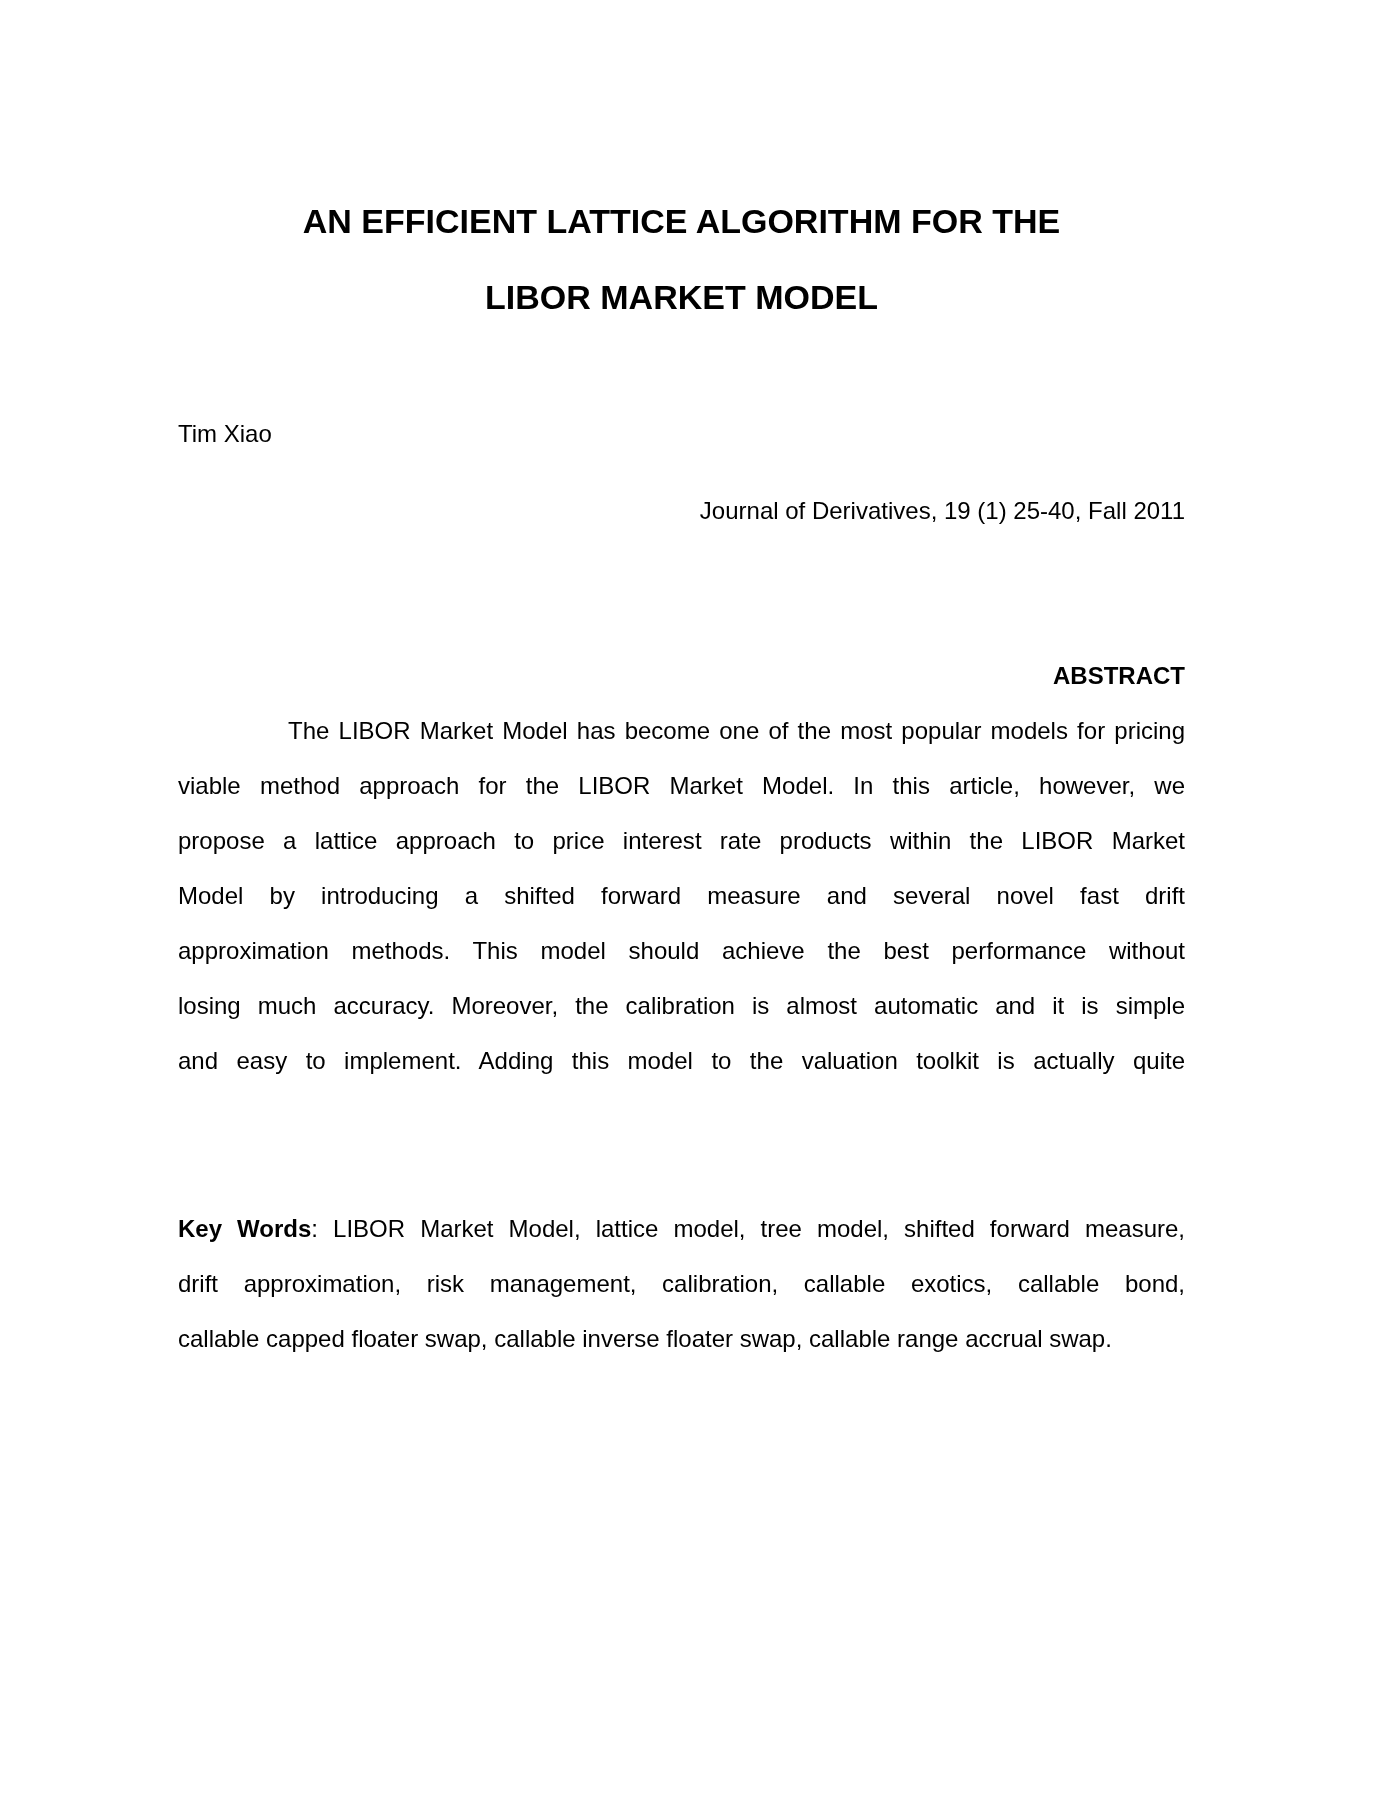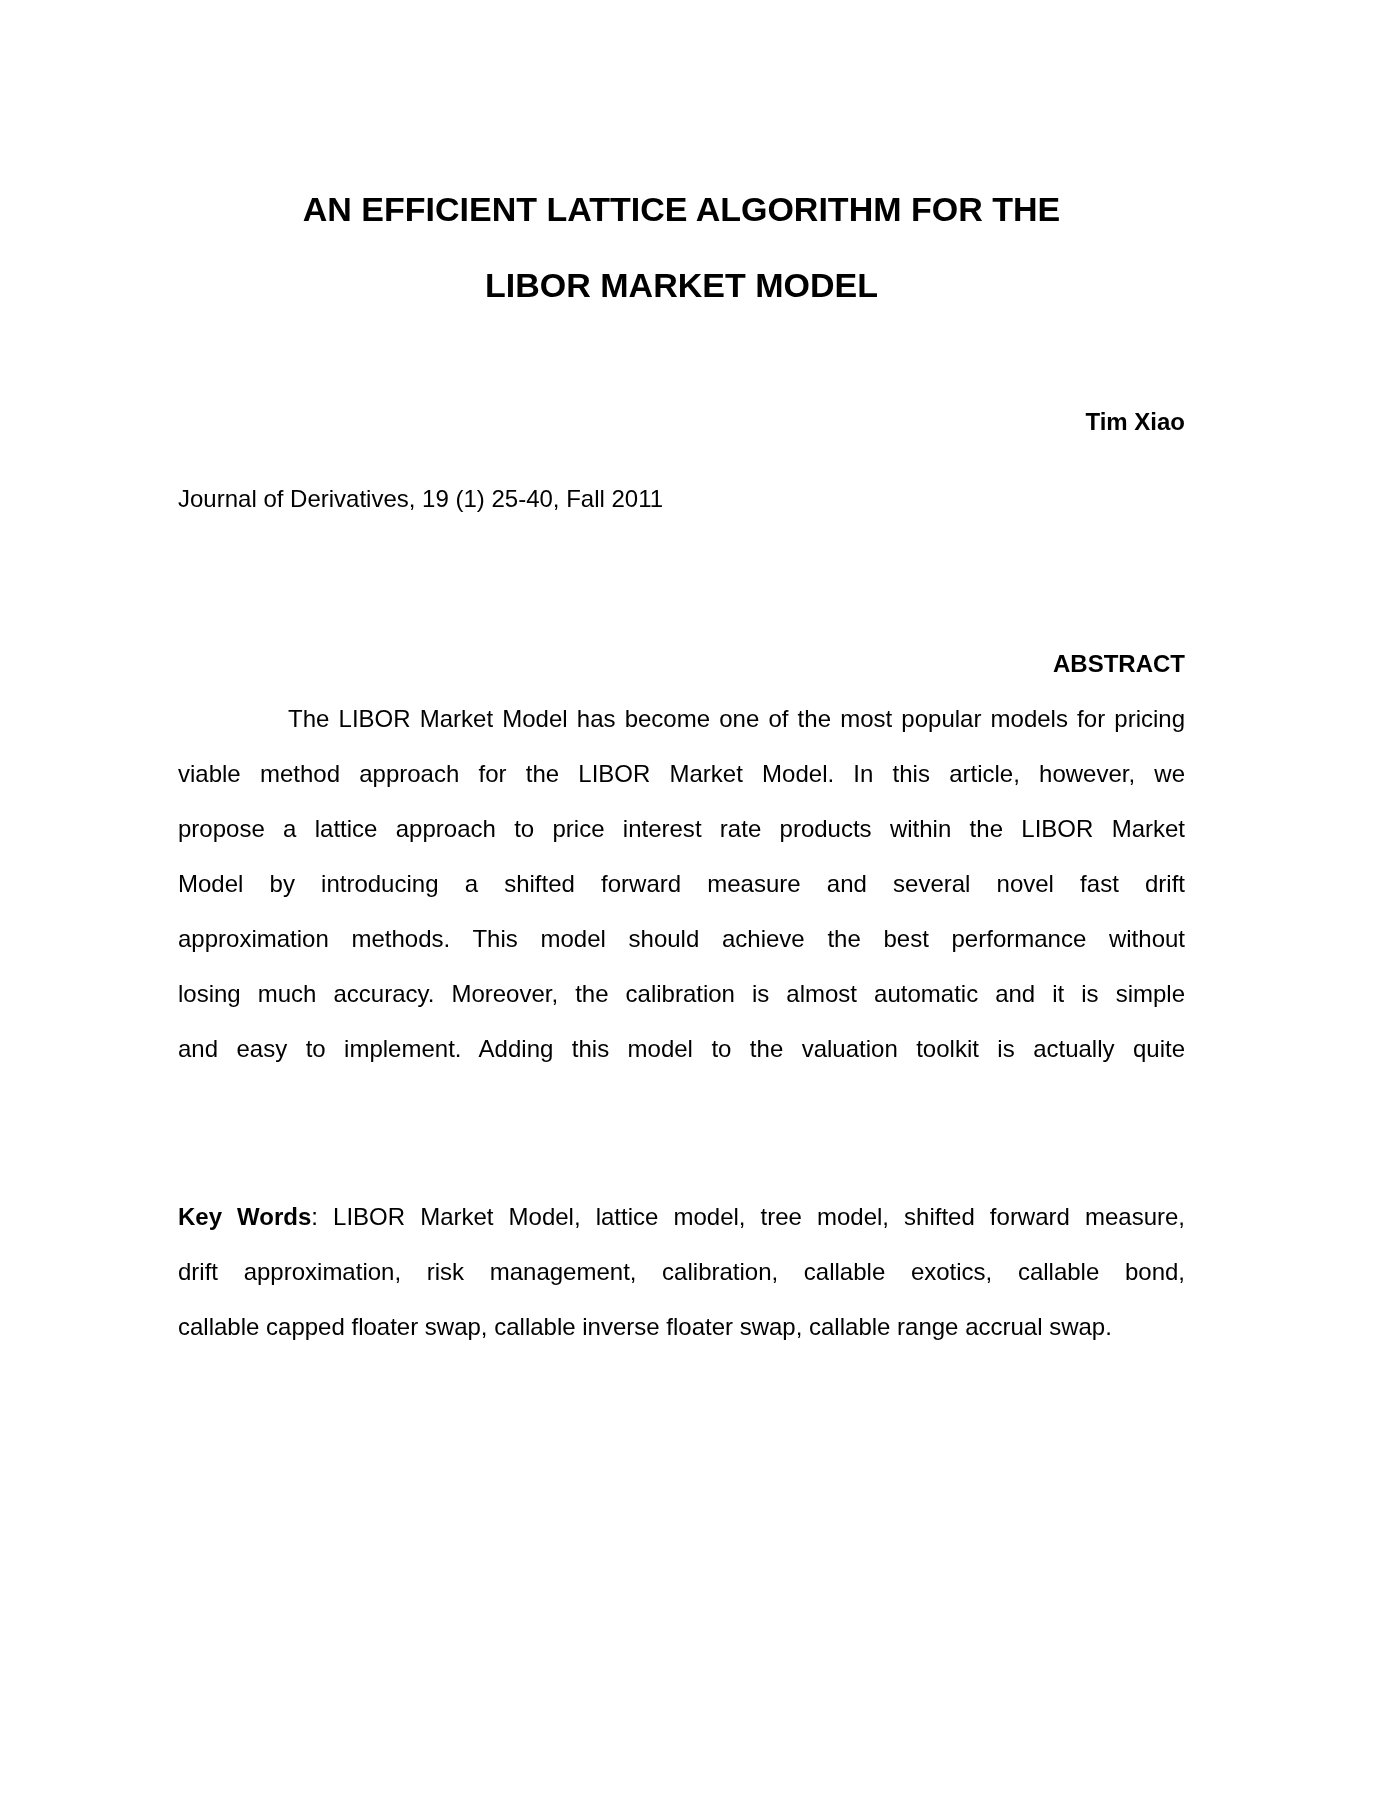--- a/index.html
+++ b/index.html
@@ -12,47 +12,46 @@
     width: 1391px;
     height: 1800px;
     background: #ffffff;
     color: #000000;
     font-family: "Liberation Sans", "DejaVu Sans", sans-serif;
     overflow: hidden;
   }
   .content {
     position: absolute;
     left: 178px;
-    top: 0;
+    top: 12px;
     width: 1007px;
   }
   .title-line {
     font-size: 34px;
     font-weight: bold;
     line-height: 76px;
     height: 76px;
     text-align: center;
     white-space: nowrap;
   }
   .title-line.first {
     margin-top: 171px;
   }
   .byline, .journal, .abstract-heading, .line {
     font-size: 24px;
     line-height: 55px;
     height: 55px;
   }
   .byline {
     margin-top: 71px;
-    text-align: right;
-    font-weight: bold;
+    text-align: left;
   }
   .journal {
     margin-top: 22px;
-    text-align: left;
+    text-align: right;
   }
   .abstract-heading {
     margin-top: 110px;
     text-align: right;
     font-weight: bold;
   }
   .para {
     margin-top: 0;
   }
   .line {

